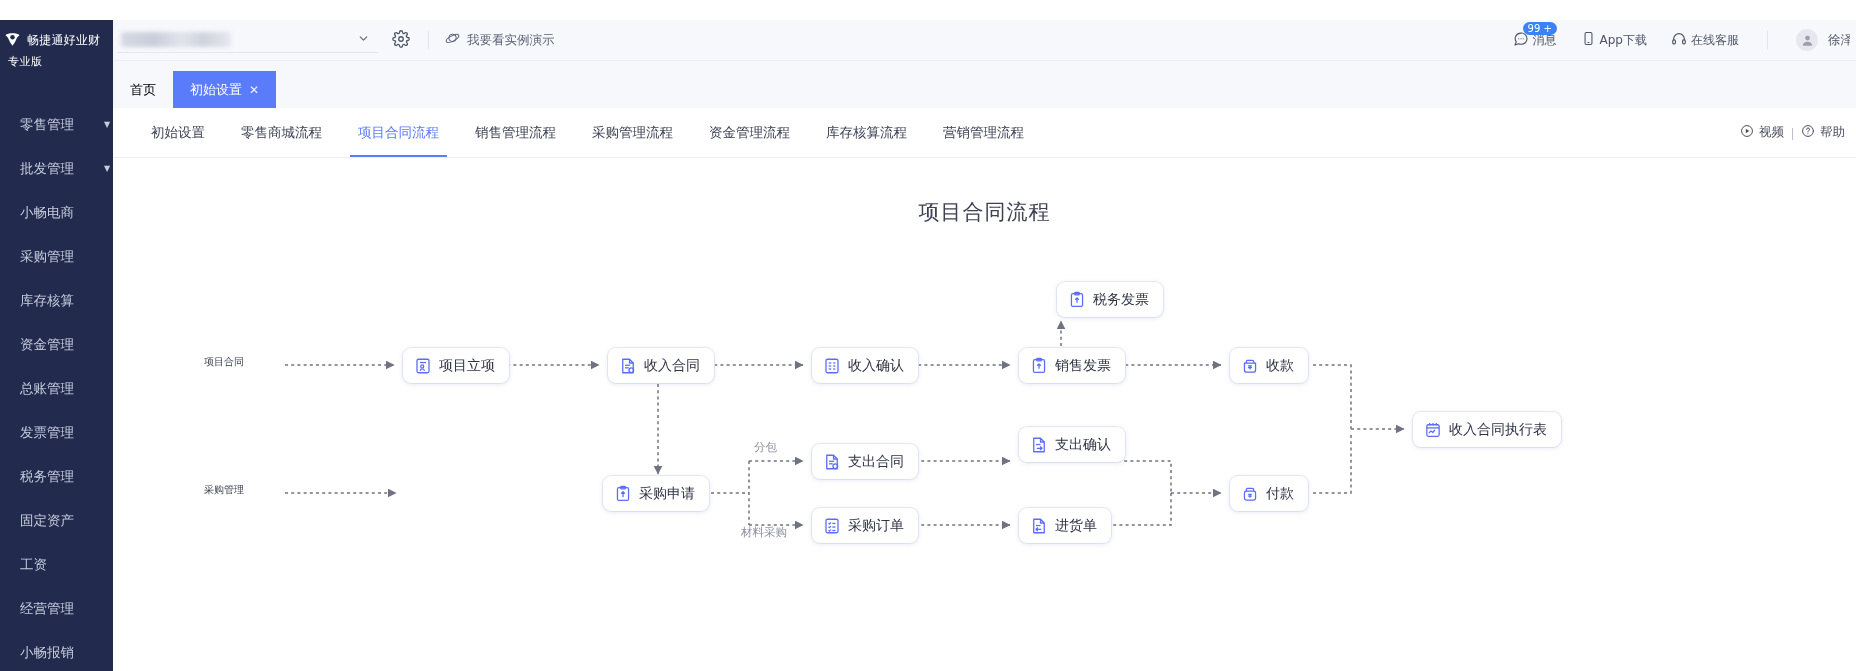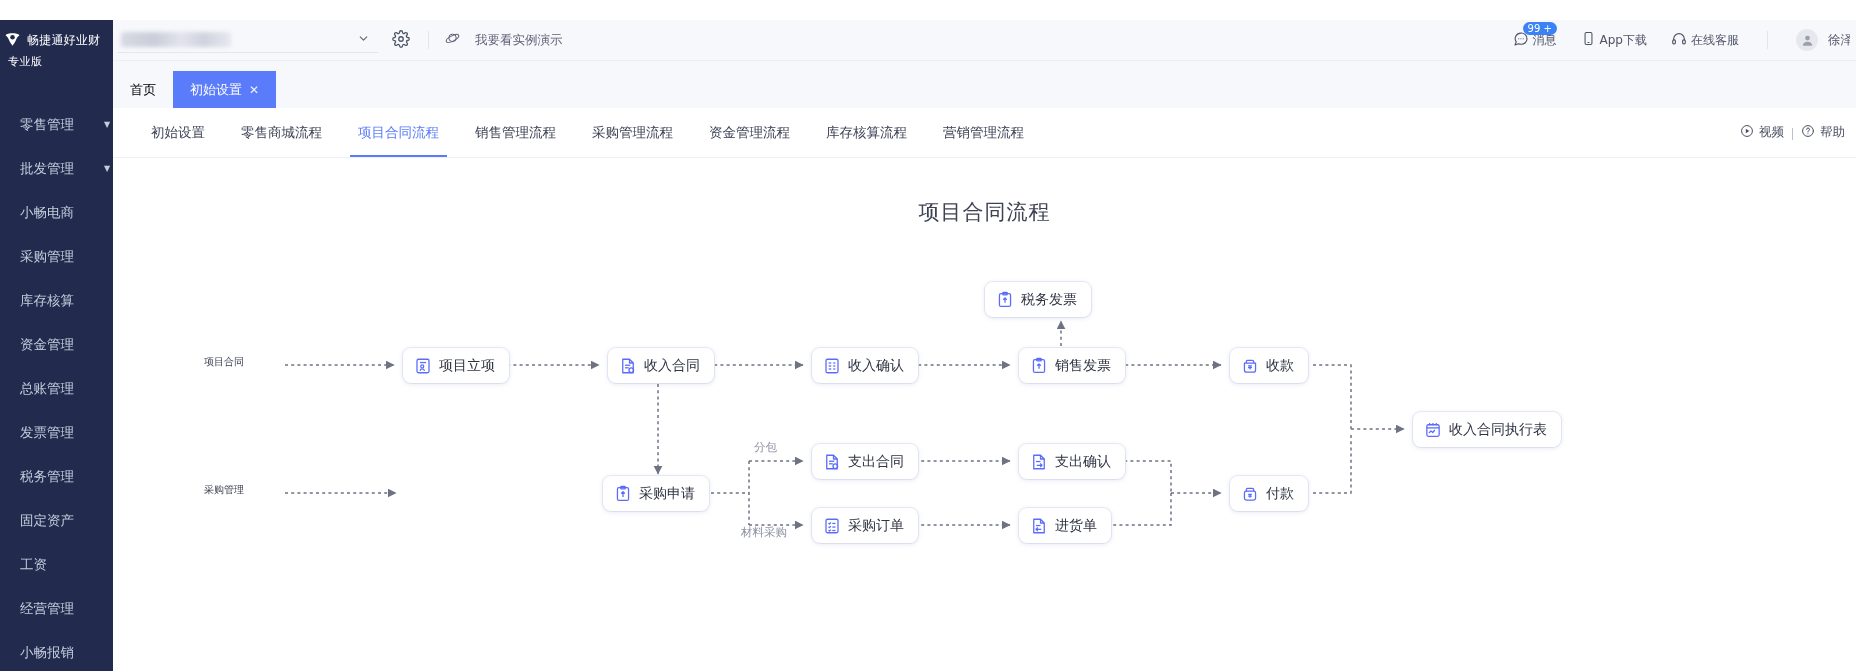--- a/index.html
+++ b/index.html
@@ -56,21 +56,21 @@
     width:110px; height:15px; margin-left:3px;
     background:linear-gradient(90deg,#d7dae4 0%, #c9cdd9 30%, #e2e4ec 55%, #cfd3de 75%, #e6e8ef 100%);
     filter: blur(2.2px); border-radius:2px;
   }
   .company-caret {
     position:absolute; right:8px; top:5px; color:#656a7c; font-size:12px;
   }
   .gear-btn { margin-left:14px; width:20px; height:20px; cursor:pointer; }
   .topbar-divider { width:1px; height:18px; background:#e2e5ee; margin:0 16px; }
   .demo-link {
-    display:flex; align-items:center; gap:15px; color:#5b6075;
+    display:flex; align-items:center; gap:7px; color:#5b6075;
     font-size:12.5px; cursor:pointer; font-family:"DejaVu Sans", sans-serif;
   }
   .topbar-right {
     margin-left:auto; display:flex; align-items:center; padding-right:6px; gap:0;
   }
   .tr-item {
     display:flex; align-items:center; gap:4px; position:relative;
     color:#4e5465; font-size:12px; cursor:pointer; padding:0 12px;
     font-family:"DejaVu Sans", sans-serif;
   }
@@ -453,21 +453,21 @@
           <line x1="13.6" y1="8" x2="16.4" y2="8"></line>
           <line x1="7.6" y1="12" x2="11" y2="12"></line>
           <line x1="13.6" y1="12" x2="16.4" y2="12"></line>
           <line x1="7.6" y1="16" x2="11" y2="16"></line>
           <line x1="13.6" y1="16" x2="16.4" y2="16"></line>
         </svg>
       </span>
       <span>收入确认</span>
     </div>
 
-    <div class="node" style="left:872px; top:124px;">
+    <div class="node" style="left:944px; top:124px;">
       <span class="ic">
         <svg width="18" height="18" viewBox="0 0 24 24" fill="none" stroke="#5b6bfa" stroke-width="1.7" stroke-linejoin="round">
           <rect x="4.6" y="3.6" width="14.8" height="17" rx="2"></rect>
           <rect x="9" y="1.8" width="6" height="3.4" rx="1"></rect>
           <path d="M12 15.6V9.2M9.6 11.6L12 9.2l2.4 2.4"></path>
         </svg>
       </span>
       <span>税务发票</span>
     </div>
 
@@ -524,21 +524,21 @@
           <path d="M5 3h9l5 5v13H5z"></path>
           <path d="M14 3v5h5"></path>
           <line x1="8" y1="11" x2="15" y2="11"></line>
           <line x1="8" y1="14.4" x2="13" y2="14.4"></line>
           <circle cx="16.4" cy="17.6" r="3.1"></circle>
         </svg>
       </span>
       <span>支出合同</span>
     </div>
 
-    <div class="node" style="left:906px; top:286px;">
+    <div class="node" style="left:906px; top:269px;">
       <span class="ic">
         <svg width="18" height="18" viewBox="0 0 24 24" fill="none" stroke="#5b6bfa" stroke-width="1.7" stroke-linejoin="round">
           <path d="M5 3h9l5 5v13H5z"></path>
           <path d="M14 3v5h5"></path>
           <line x1="8" y1="11.4" x2="14" y2="11.4"></line>
           <path d="M9 16.4h7M13.6 14l2.4 2.4-2.4 2.4"></path>
         </svg>
       </span>
       <span>支出确认</span>
     </div>

